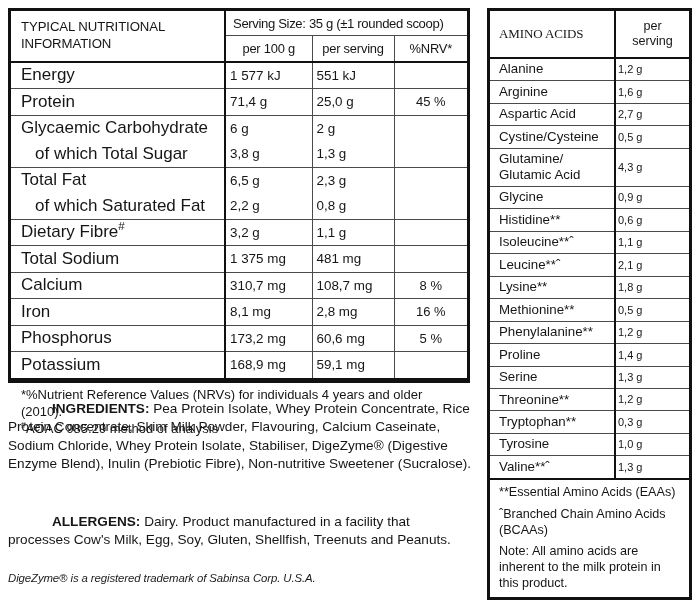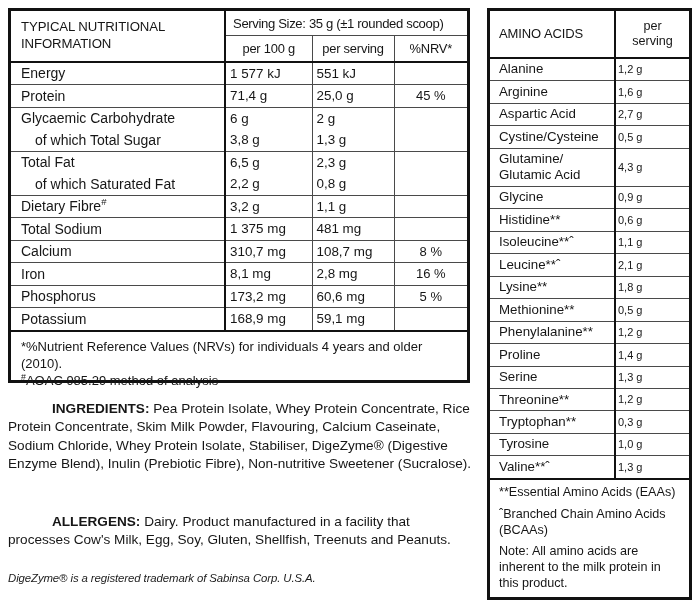--- a/index.html
+++ b/index.html
@@ -57,21 +57,21 @@
     letter-spacing: -0.35px;
   }
   .nt-colhead {
     font-weight: bold;
     font-size: 12.9px;
     text-align: center !important;
     padding: 4px 2px 4px 2px !important;
     letter-spacing: -0.2px;
   }
   .nt-label {
-    font-size: 14px;
+    font-size: 17px;
     padding: 2.5px 4px 3px 10px !important;
     white-space: nowrap;
   }
   .nt-label.indent { padding-left: 24px !important; }
   .nt-val {
     font-size: 13.4px;
     text-align: left;
     padding: 2.5px 9px 3px 4px !important;
     white-space: nowrap;
   }
@@ -91,20 +91,21 @@
   .nt-foot p { margin: 0; }
 
   
   #amino-box { left: 487px; top: 8px; width: 205px; height: 592px; }
 
   .aa-head-name {
     font-weight: bold;
     font-size: 13px;
     padding: 8px 0 8px 9px !important;
     letter-spacing: -0.1px;
+    font-family: Liberation Serif, serif;
   }
   .aa-head-val {
     font-weight: bold;
     font-size: 12.6px;
     text-align: center !important;
     line-height: 1.18;
     padding: 8px 2px !important;
   }
   .aa-name {
     font-size: 13.3px;

